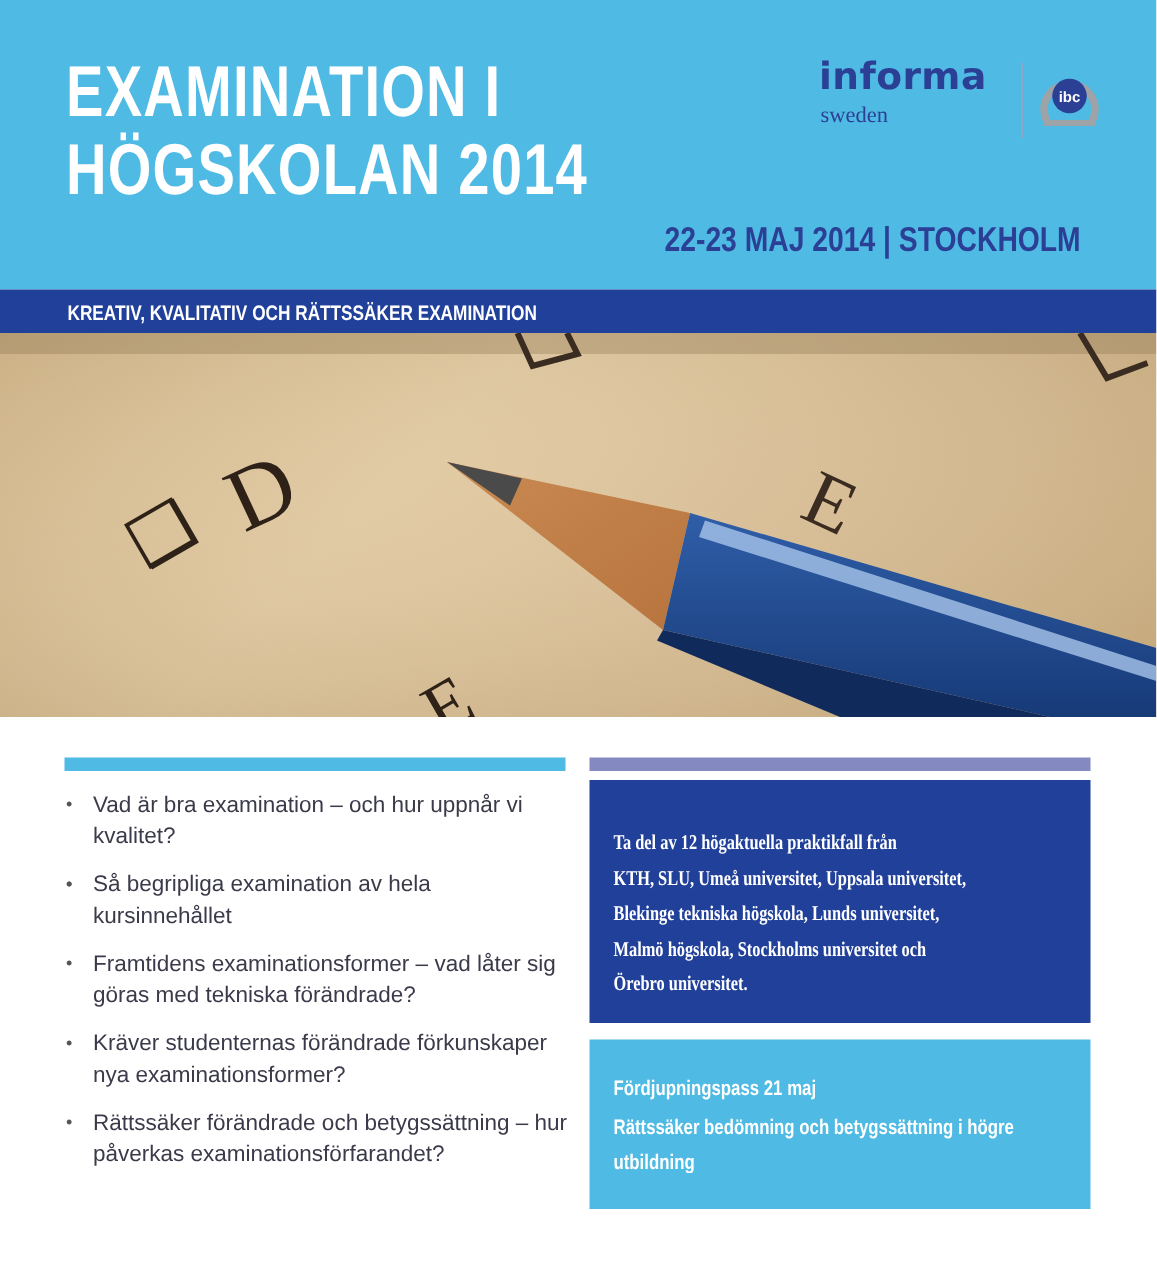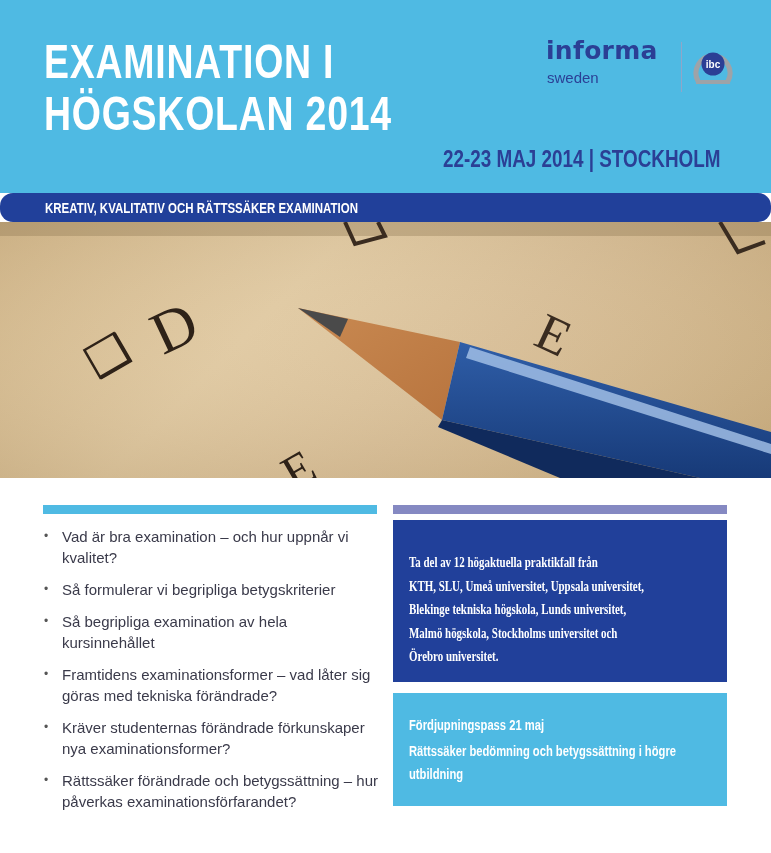--- a/index.html
+++ b/index.html
@@ -10,28 +10,28 @@
   .title { position: absolute; left: 44px; top: 36px; color: #ffffff;
            font-family: "Liberation Sans", sans-serif; font-weight: bold;
            font-size: 48px; line-height: 52px; letter-spacing: 1px;
            transform: scaleX(0.78); transform-origin: left top; }
   .title div { white-space: nowrap; }
 
   .logo { position: absolute; left: 546px; top: 38px; width: 190px; height: 56px; }
   .logo-word { position: absolute; left: 0; top: -2px; color: #2b3f95; font-weight: bold;
                font-size: 25px; letter-spacing: 0.3px; font-family: "DejaVu Sans", sans-serif; }
   .logo-sub { position: absolute; left: 1px; top: 31px; color: #2b3f95; font-size: 15px;
-              font-family: Liberation Sans, sans-serif; }
+              font-family: Liberation Serif, serif; }
   .logo-divider { position: absolute; left: 135px; top: 4px; width: 1px; height: 50px; background: #8fa6c9; }
   .logo-ibc { position: absolute; left: 146px; top: 6px; width: 42px; height: 42px; }
 
   .date-line { position: absolute; left: 443px; top: 146px; color: #2b3f95; font-weight: bold;
                font-size: 23px; white-space: nowrap; transform: scaleX(0.82); transform-origin: left top; }
 
-  .band { position: absolute; left: 0; top: 193px; width: 771px; height: 29px; background: #21409a; border-radius: 13px; }
+  .band { position: absolute; left: 0; top: 193px; width: 771px; height: 29px; background: #21409a; }
   .band-text { position: absolute; left: 45px; top: 7px; color: #ffffff; font-weight: bold;
                font-size: 14px; white-space: nowrap; transform: scaleX(0.82); transform-origin: left top; }
 
   .photo { position: absolute; left: 0; top: 222px; width: 771px; height: 256px; overflow: hidden;
            background: linear-gradient(135deg, #d8be93 0%, #e2cca6 35%, #d9c09a 60%, #cdb184 100%); }
 
   .left-bar { position: absolute; left: 43px; top: 505px; width: 334px; height: 9px; background: #4fbae3; }
   .bullets { position: absolute; left: 43px; top: 526px; width: 340px; list-style: none; }
   .bullets li { position: relative; padding-left: 19px; color: #3a3a4a; font-size: 15px;
                 line-height: 21px; margin-bottom: 11px; }
@@ -116,21 +116,21 @@
       <polygon points="460,120 771,210 771,256 700,256 442,198" fill="url(#blue)"></polygon>
       <polygon points="470,125 771,222 771,232 466,136" fill="#a8c4ea" opacity="0.8"></polygon>
       <polygon points="442,198 700,256 560,256 438,205" fill="#102a5c"></polygon>
     </g>
   </svg>
 </div>
 
 <div class="left-bar"></div>
 <ul class="bullets">
   <li><span class="dot">•</span><span>Vad är bra examination – och hur uppnår vi kvalitet?</span></li>
-  <li><span class="dot">•</span><span>Så formulerar vi begripliga betygskriterier</span></li>
+  <li><span class="dot">•</span></li>
   <li><span class="dot">•</span><span>Så begripliga examination av hela kursinnehållet</span></li>
   <li><span class="dot">•</span><span>Framtidens examinationsformer – vad låter sig göras med tekniska förändrade?</span></li>
   <li><span class="dot">•</span><span>Kräver studenternas förändrade förkunskaper nya examinationsformer?</span></li>
   <li><span class="dot">•</span><span>Rättssäker förändrade och betygssättning – hur påverkas examinationsförfarandet?</span></li>
 </ul>
 
 <div class="right-bar"></div>
 <div class="dark-box">
   <p>
     <span>Ta del av 12 högaktuella praktikfall från</span><br>

